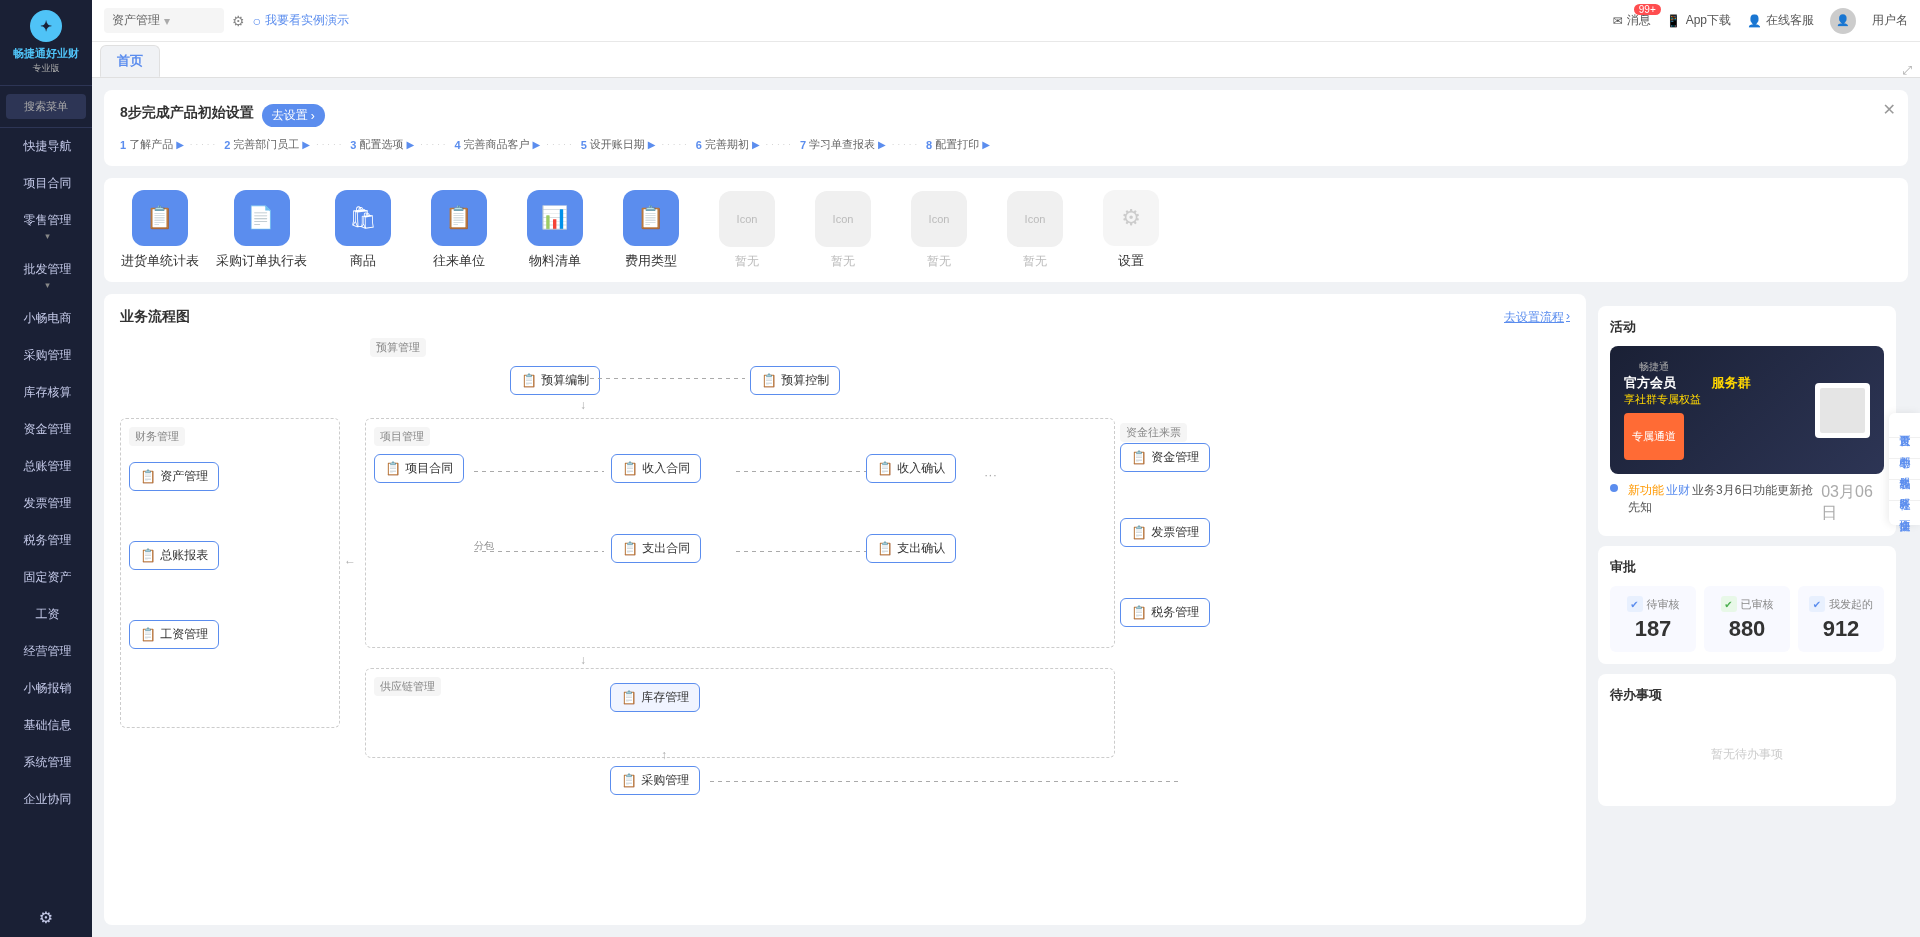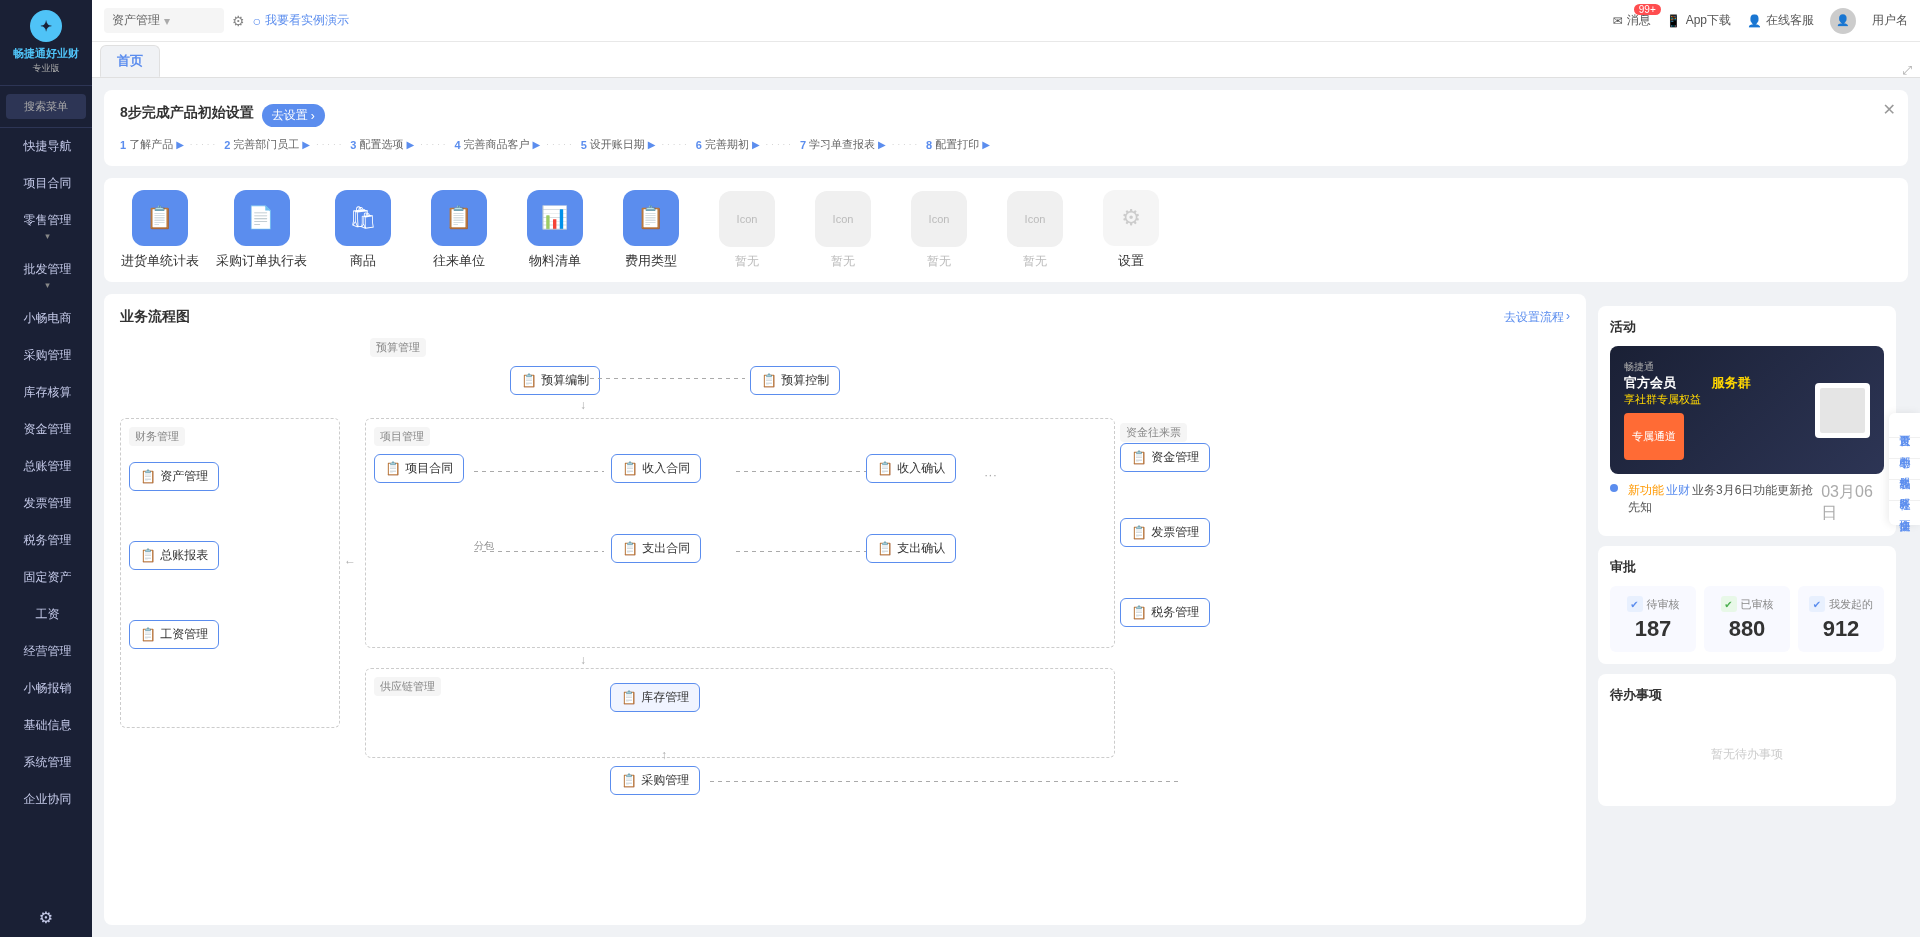--- a/index.html
+++ b/index.html
@@ -213,21 +213,21 @@
       padding: 14px 16px;
       flex: 1;
     }
     .flow-header {
       display: flex;
       justify-content: space-between;
       align-items: center;
       margin-bottom: 12px;
     }
     .flow-title { font-size: 14px; font-weight: bold; }
-    .flow-config { font-size: 12px; color: #5b8dee; cursor: pointer; display: flex; align-items: flex-start; gap: 2px; }
+    .flow-config { font-size: 12px; color: #5b8dee; cursor: pointer; display: flex; align-items: flex-start; gap: 2px; text-decoration: underline; }
     .flow-group-label {
       font-size: 11px;
       color: #888;
       background: #f5f5f5;
       border-radius: 4px;
       padding: 2px 6px;
       display: inline-block;
     }
     .flow-node {
       border: 1.5px solid #5b8dee;
@@ -754,21 +754,21 @@
             <div class="flow-line-h" style="left:590px;top:443px;width:470px;"></div>
           </div>
         </div>
 
         <div class="right-panel">
 
           <div class="activity-card">
             <div class="card-title">活动</div>
             <div class="activity-banner">
               <div>
-                <div style="color:#aaa;font-size:10px;">畅捷通</div>
+                <div style="color:#aaa;font-size:10px;margin-left:15px;">畅捷通</div>
                 <div style="color:#fff;font-size:13px;font-weight:bold;">
                   <span>官方会员</span>
                   <span style="color:#ffd700;margin-left:32px;">服务群</span>
                 </div>
                 <div style="color:#ffd700;font-size:11px;">享社群专属权益</div>
                 <button class="activity-join-btn">专属通道</button>
               </div>
               <div class="activity-qr">
                 <div style="width:45px;height:45px;background:#000;opacity:0.1;border-radius:2px;"></div>
               </div>

